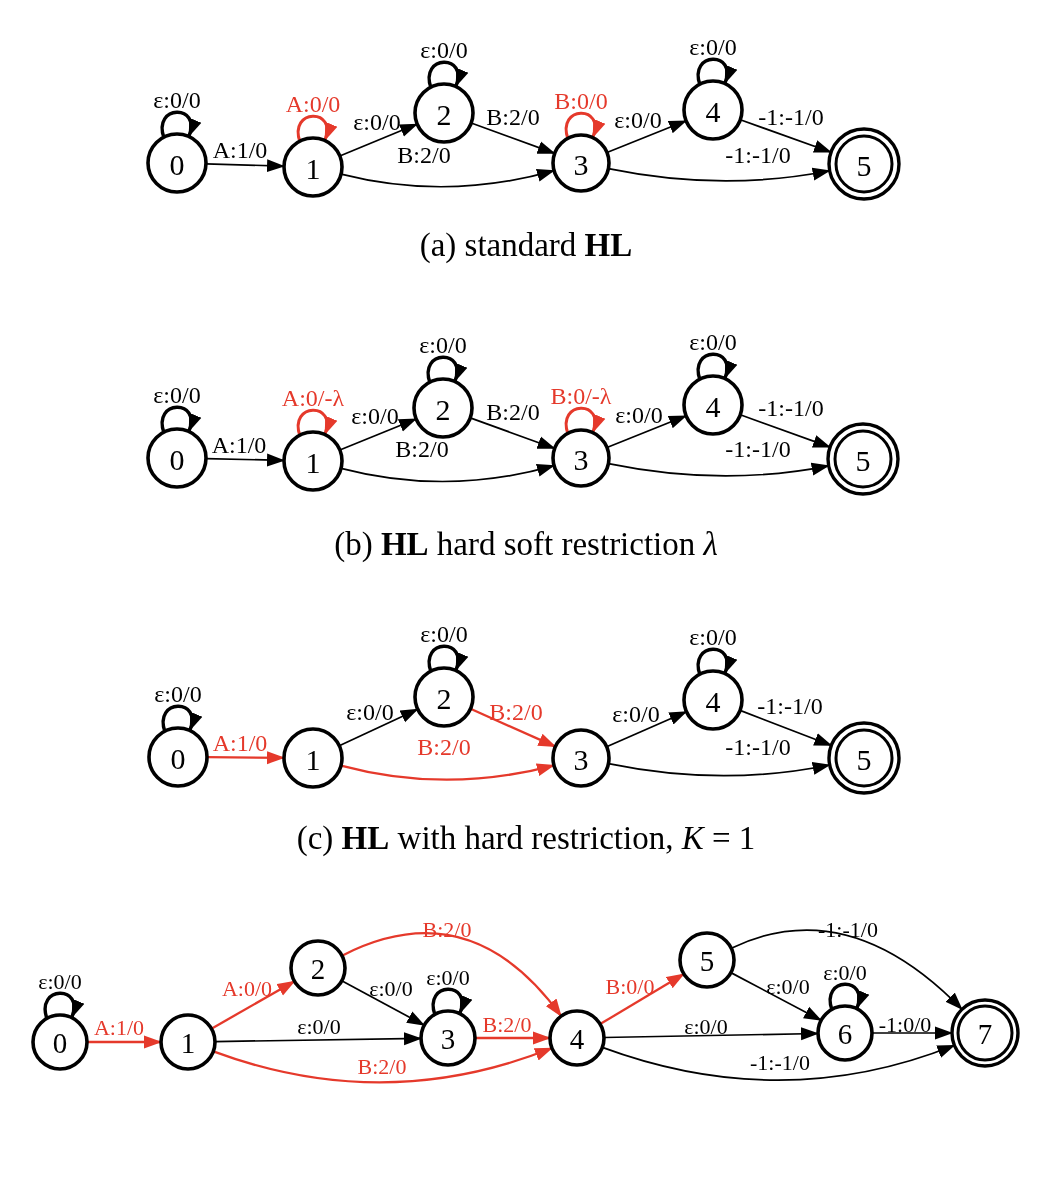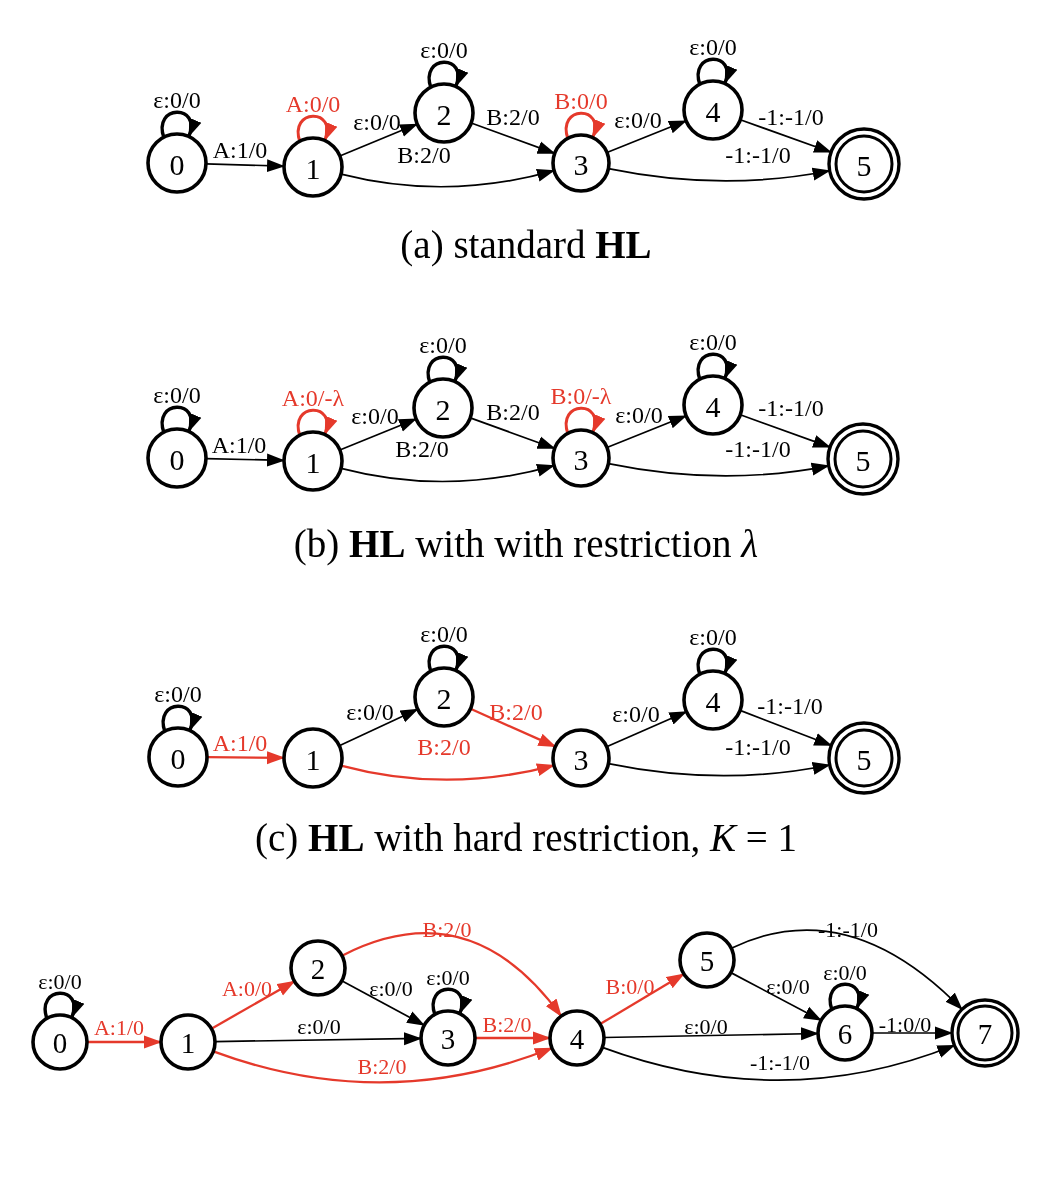--- a/index.html
+++ b/index.html
@@ -1,20 +1,20 @@
 <!DOCTYPE html>
 <html><head>
 <meta charset="utf-8">
 <style>
   html,body{margin:0;padding:0;background:#ffffff;}
   #page{position:relative;width:1052px;height:1184px;background:#ffffff;overflow:hidden;}
   #graph-svg{position:absolute;left:0;top:0;}
   svg text{font-family:"Liberation Serif","DejaVu Serif",serif;}
   .caption{position:absolute;left:0;width:1052px;height:42px;line-height:42px;text-align:center;
-           font-family:"Liberation Serif","DejaVu Serif",serif;font-size:39px;color:#000;}
+           font-family:"Liberation Serif","DejaVu Serif",serif;font-size:33px;color:#000;}
   .caption span{white-space:pre;}
   .caption .b{font-weight:bold;}
   .caption .i{font-style:italic;}
 </style>
 </head>
 <body>
 
 <div id="page">
   <svg id="graph-svg" width="1052" height="1184" viewBox="0 0 1052 1184">
       <defs>
@@ -236,15 +236,15 @@
           <text x="845" y="1034" text-anchor="middle" dominant-baseline="central" fill="#000000" font-size="29">6</text>
         </g>
         <g>
           <circle cx="985" cy="1033" r="33" fill="#ffffff" stroke="#000000" stroke-width="3.4"></circle>
           <circle cx="985" cy="1033" r="27" fill="#ffffff" stroke="#000000" stroke-width="3"></circle>
           <text x="985" y="1034" text-anchor="middle" dominant-baseline="central" fill="#000000" font-size="29">7</text>
         </g>
       </g>
     </svg>
   <div class="caption" style="top: 224px;"><span>(a) standard </span><span class="b">HL</span></div>
-  <div class="caption" style="top: 523px;"><span>(b) </span><span class="b">HL</span><span> with with restriction </span><span class="i">λ</span></div>
+  <div class="caption" style="top: 523px;"><span>(b) </span><span class="b">HL</span><span> hard soft restriction </span><span class="i">λ</span></div>
   <div class="caption" style="top: 817px;"><span>(c) </span><span class="b">HL</span><span> with hard restriction, </span><span class="i">K</span><span> = 1</span></div>
 </div>
 
 </body></html>

